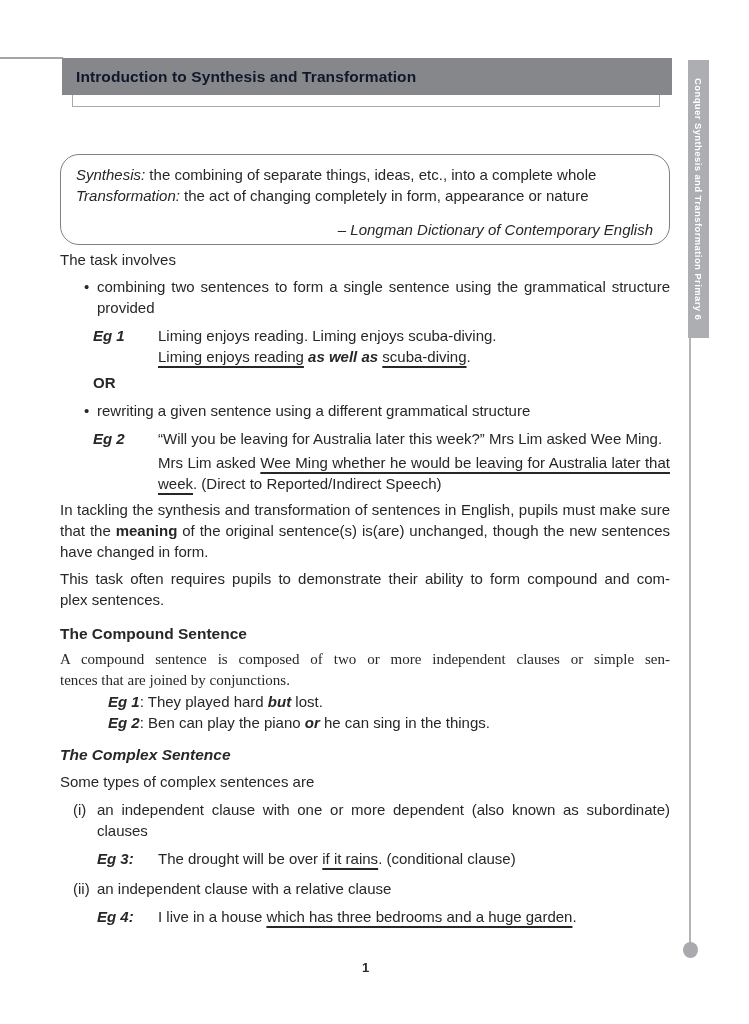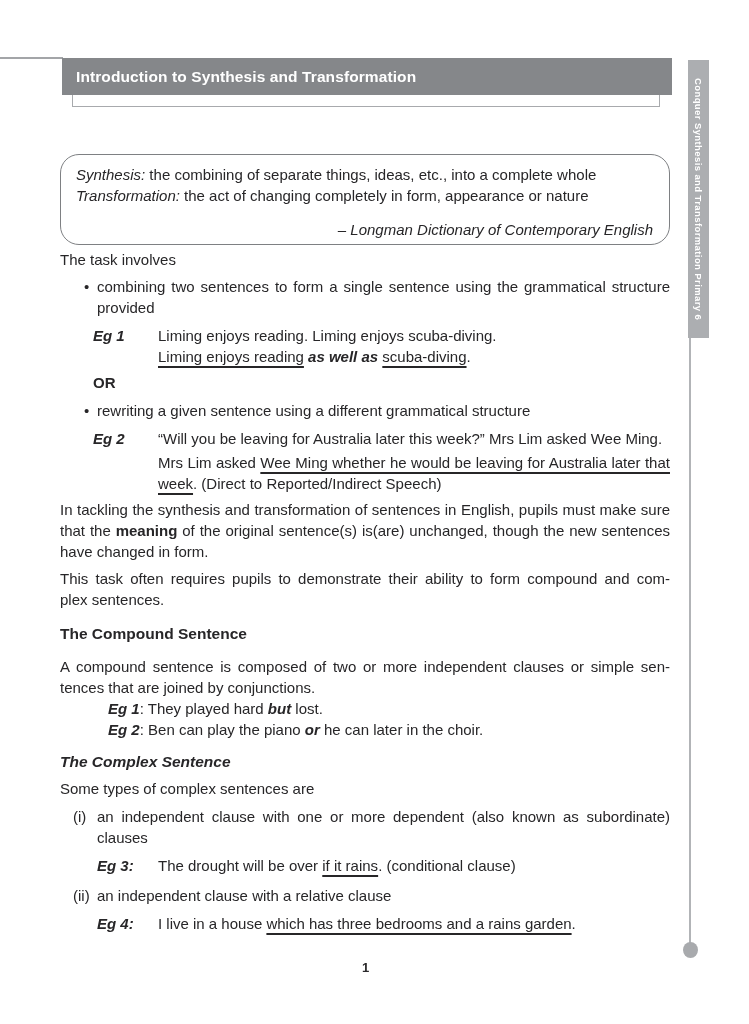--- a/index.html
+++ b/index.html
@@ -10,21 +10,21 @@
     -webkit-font-smoothing:antialiased;
   }
   p{margin:0;}
   
   .top-rule{position:absolute;left:0;top:57px;width:63px;height:2px;background:#a3a5a8;}
   .header-bar{
     position:absolute;left:62px;top:58px;width:610px;height:37px;
     background:#85878a;display:flex;align-items:center;z-index:3;
   }
   .header-bar .title{
-    color:#ffffff;font-weight:bold;font-size:15.5px;padding-left:14px;letter-spacing:.1px;
+    color:#0f172a;font-weight:bold;font-size:15.5px;padding-left:14px;letter-spacing:.1px;
   }
   .under-box{
     position:absolute;left:72px;top:93px;width:586px;height:13px;
     border-left:1.5px solid #a8aaad;border-right:1.5px solid #a8aaad;border-bottom:1.5px solid #a8aaad;
     z-index:2;background:#fff;
   }
   
   .side-tab{
     position:absolute;left:688px;top:60px;width:21px;height:278px;background:#acaeb1;
     display:flex;align-items:center;justify-content:center;
@@ -62,21 +62,21 @@
   u.ul, span.ul{text-decoration:underline;text-decoration-thickness:1.5px;text-underline-offset:3.5px;}
   .bi{font-weight:bold;font-style:italic;}
   .b{font-weight:bold;}
   .or-label{font-weight:bold;margin-left:33px;margin-top:5px;}
   .nowrap{white-space:nowrap;}
   
   .para-meaning{margin-top:5px;text-align:justify;}
   .para-task{margin-top:6px;}
   .heading{font-weight:bold;font-size:15.5px;margin-top:13px;}
   .heading2{font-weight:bold;font-size:15.5px;margin-top:11px;font-style:italic;}
-  .para-compound{margin-top:12px;}
+  .para-compound{margin-top:5px;font-family:Liberation Serif, serif;}
   .egline{padding-left:48px;margin-top:0;}
   .some-types{margin-top:6px;}
   
   .roman{display:flex;margin-top:7px;}
   .roman .rmarker{flex:0 0 auto;width:24px;margin-left:13px;}
   .roman .rtext{flex:1;text-align:justify;}
   .roman.r2{margin-top:9px;}
   .egrow3{display:flex;margin-top:7px;}
   .egrow3 .eglabel{flex:0 0 auto;width:61px;margin-left:37px;font-weight:bold;font-style:italic;}
   .egrow3 .egbody{flex:1;}
@@ -147,21 +147,21 @@
 
   <p class="heading">The Compound Sentence</p>
 
   <div class="para-compound">
     <p class="jline">A compound sentence is composed of two or more independent clauses or simple sen-</p>
     <p>tences that are joined by conjunctions.</p>
   </div>
 
   <p class="egline"><span class="bi">Eg 1</span><span>: </span><span>They played hard </span><span class="bi">but</span><span> lost.</span></p>
 
-  <p class="egline"><span class="bi">Eg 2</span><span>: </span><span>Ben can play the piano </span><span class="bi">or</span><span> he can later in the choir.</span></p>
+  <p class="egline"><span class="bi">Eg 2</span><span>: </span><span>Ben can play the piano </span><span class="bi">or</span><span> he can sing in the things.</span></p>
 
   <p class="heading2">The Complex Sentence</p>
 
   <p class="some-types">Some types of complex sentences are</p>
 
   <div class="roman">
     <span class="rmarker">(i)</span>
     <div class="rtext">an independent clause with one or more dependent (also known as subordinate) clauses</div>
   </div>
 
@@ -170,18 +170,18 @@
     <div class="egbody"><span>The drought will be over </span><span class="ul">if it rains</span><span>. (conditional clause)</span></div>
   </div>
 
   <div class="roman r2">
     <span class="rmarker">(ii)</span>
     <div class="rtext">an independent clause with a relative clause</div>
   </div>
 
   <div class="egrow3">
     <span class="eglabel"><span>Eg 4</span><span class="colon">:</span></span>
-    <div class="egbody"><span>I live in a house </span><span class="ul">which has three bedrooms and a rains garden</span><span>.</span></div>
+    <div class="egbody"><span>I live in a house </span><span class="ul">which has three bedrooms and a huge garden</span><span>.</span></div>
   </div>
 
 </div>
 
 <div class="page-number">1</div>
 
 </body></html>

